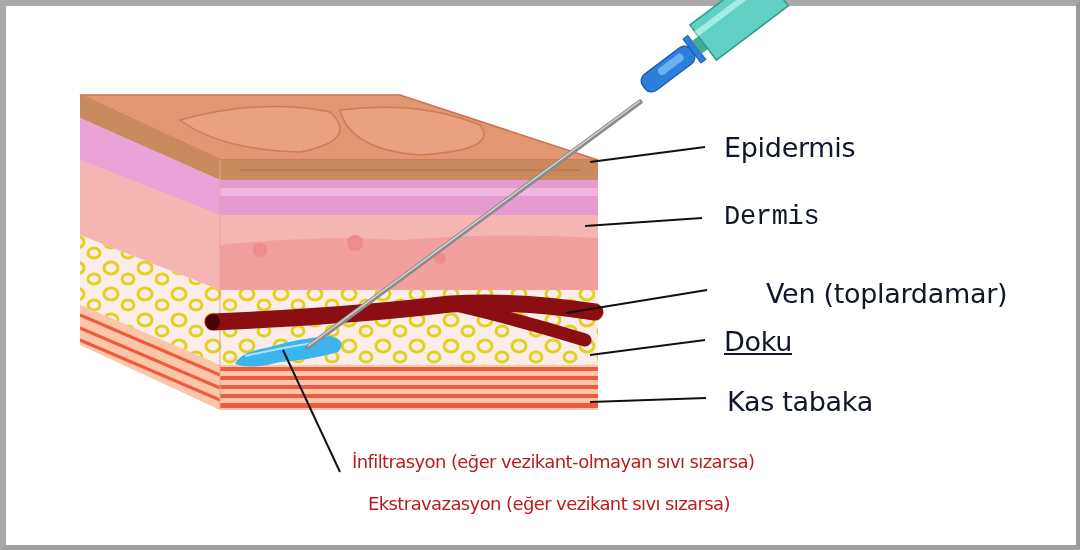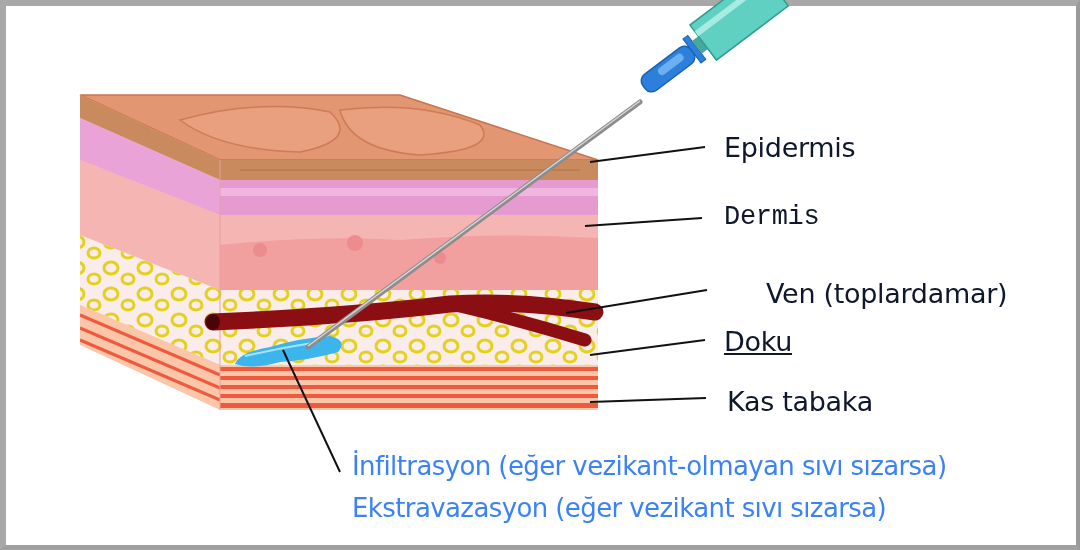--- a/index.html
+++ b/index.html
@@ -2,21 +2,21 @@
 <html><head>
 <meta charset="utf-8">
 <style>
   html, body { margin:0; padding:0; background:#ffffff; }
   body { width:1080px; height:550px; overflow:hidden; position:relative; font-family:"DejaVu Sans", sans-serif; }
   .frame { position:absolute; left:0; top:0; width:1080px; height:550px; box-sizing:border-box;
            border-left:6px solid #a8a8a8; border-top:6px solid #a8a8a8;
            border-right:4px solid #9a9a9a; border-bottom:5px solid #a0a0a0; background:#fff; }
   svg.illus { position:absolute; left:0; top:0; }
   .label { position:absolute; color:#0f172a; font-size:27px; line-height:1; white-space:nowrap; letter-spacing:-0.3px; }
-  .caption { position:absolute; color:#3b82f6; font-size:26px; line-height:1; white-space:nowrap; letter-spacing:-0.6px; }
+  .caption { position:absolute; color:#b91c1c; font-size:18px; line-height:1; white-space:nowrap; letter-spacing:-0.6px; }
 </style>
 </head>
 <body>
 
 <div class="frame"></div>
 
 <svg class="illus" width="1080" height="550" viewBox="0 0 1080 550">
   <defs>
     <clipPath id="frontClip">
         <rect x="220" y="160" width="378" height="250"></rect>
@@ -109,13 +109,13 @@
   </g>
 </svg>
 
 <div class="label" style="left:724px;top:134px;">Epidermis</div>
 <div class="label" style="left:724px;top:204px;font-family:Liberation Mono, monospace;">Dermis</div>
 <div class="label" style="left:723px;top:280px;margin-left:43px;">Ven (toplardamar)</div>
 <div class="label" style="left:724px;top:328px;text-decoration:underline;">Doku</div>
 <div class="label" style="left:727px;top:388px;text-align:center;">Kas tabaka</div>
 
 <div class="caption" style="left:352px;top:453px;">İnfiltrasyon (eğer vezikant-olmayan sıvı sızarsa)</div>
-<div class="caption" style="left:352px;top:495px;">Ekstravazasyon (eğer vezikant sıvı sızarsa)</div>
+<div class="caption" style="left:368px;top:495px;">Ekstravazasyon (eğer vezikant sıvı sızarsa)</div>
 
 </body></html>

